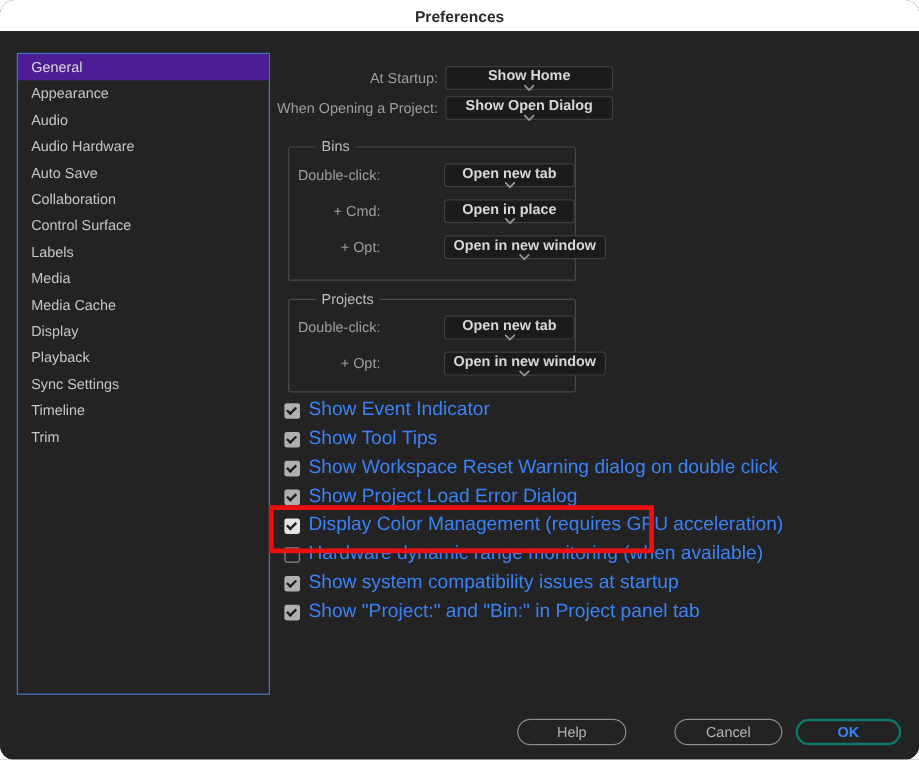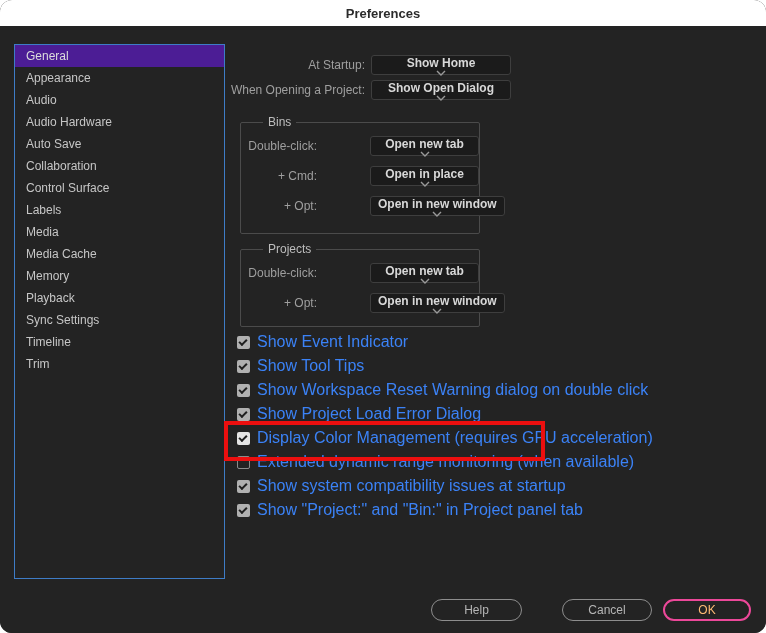--- a/index.html
+++ b/index.html
@@ -54,21 +54,21 @@
   
   .highlight-box { position:absolute; left:224px; top:395px; width:321px; height:40px;
                    border:4px solid #ec0f0f; z-index:5; pointer-events:none; box-sizing:border-box; }
 
   
   .footer-btn { position:absolute; box-sizing:border-box; height:22px; border-radius:11px; top:573px;
                 display:flex; align-items:center; justify-content:center; font-size:12px;
                 background:transparent; cursor:default; }
   #btn-help   { left:431px; width:91px; border:1px solid #8d8d8d; color:#b5b5b5; }
   #btn-cancel { left:562px; width:90px; border:1px solid #8d8d8d; color:#b5b5b5; }
-  #btn-ok     { left:663px; width:88px; border:2px solid #ec4899; color:#fdba74; font-weight:normal; }
+  #btn-ok     { left:663px; width:88px; border:2px solid #0f766e; color:#3b82f6; font-weight:bold; }
 </style>
 </head>
 <body>
 
 <div class="window">
   <div class="titlebar">
     <span class="title">Preferences</span>
   </div>
 
   <div class="bodyarea">
@@ -77,21 +77,21 @@
         <div class="sb-item selected">General</div>
         <div class="sb-item">Appearance</div>
         <div class="sb-item">Audio</div>
         <div class="sb-item">Audio Hardware</div>
         <div class="sb-item">Auto Save</div>
         <div class="sb-item">Collaboration</div>
         <div class="sb-item">Control Surface</div>
         <div class="sb-item">Labels</div>
         <div class="sb-item">Media</div>
         <div class="sb-item">Media Cache</div>
-        <div class="sb-item">Memory</div>
+        <div class="sb-item">Display</div>
         <div class="sb-item">Playback</div>
         <div class="sb-item">Sync Settings</div>
         <div class="sb-item">Timeline</div>
         <div class="sb-item">Trim</div>
       </div>
 
     <div class="startup-rows">
         <div class="dd-row">
           <span class="dd-label">At Startup:</span>
           <div class="dropdown">
@@ -199,21 +199,21 @@
         <div class="cb-row">
           <span class="cb checked"></span>
           <span class="cb-label">Show Project Load Error Dialog</span>
         </div>
         <div class="cb-row">
           <span class="cb checked bright"></span>
           <span class="cb-label">Display Color Management (requires GPU acceleration)</span>
         </div>
         <div class="cb-row">
           <span class="cb unchecked"></span>
-          <span class="cb-label">Extended dynamic range monitoring (when available)</span>
+          <span class="cb-label">Hardware dynamic range monitoring (when available)</span>
         </div>
         <div class="cb-row">
           <span class="cb checked"></span>
           <span class="cb-label">Show system compatibility issues at startup</span>
         </div>
         <div class="cb-row">
           <span class="cb checked"></span>
           <span class="cb-label">Show "Project:" and "Bin:" in Project panel tab</span>
         </div>
       </div>

